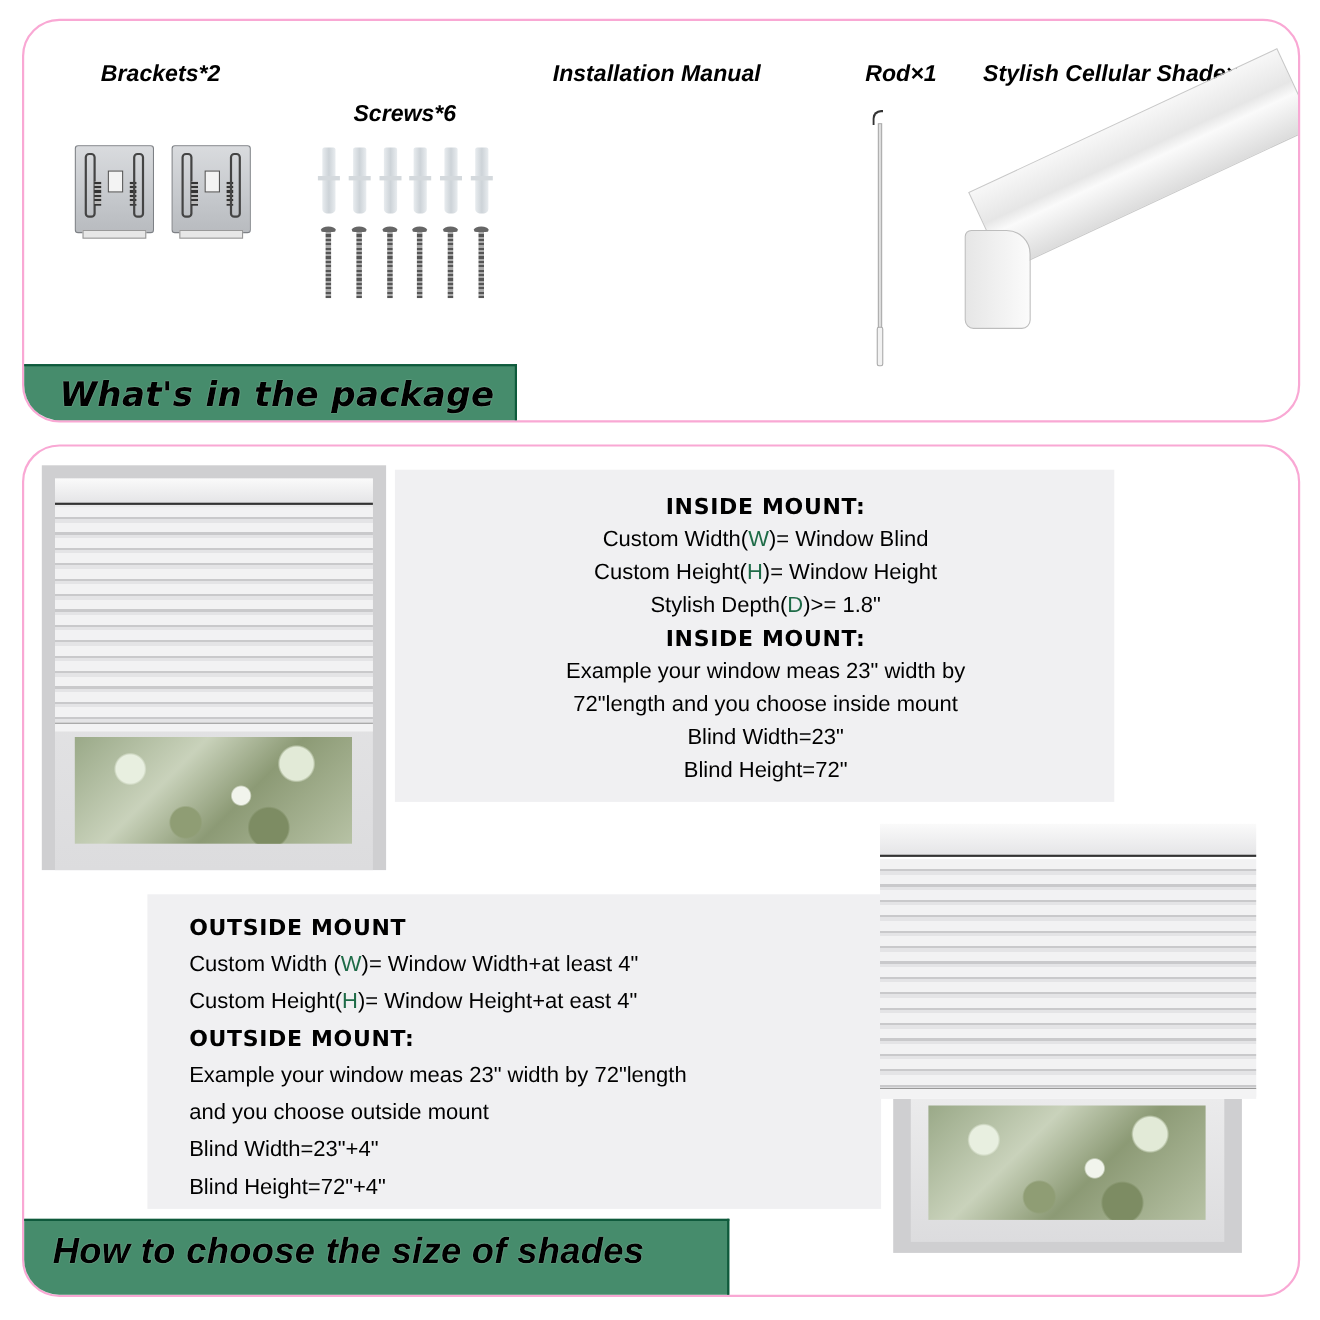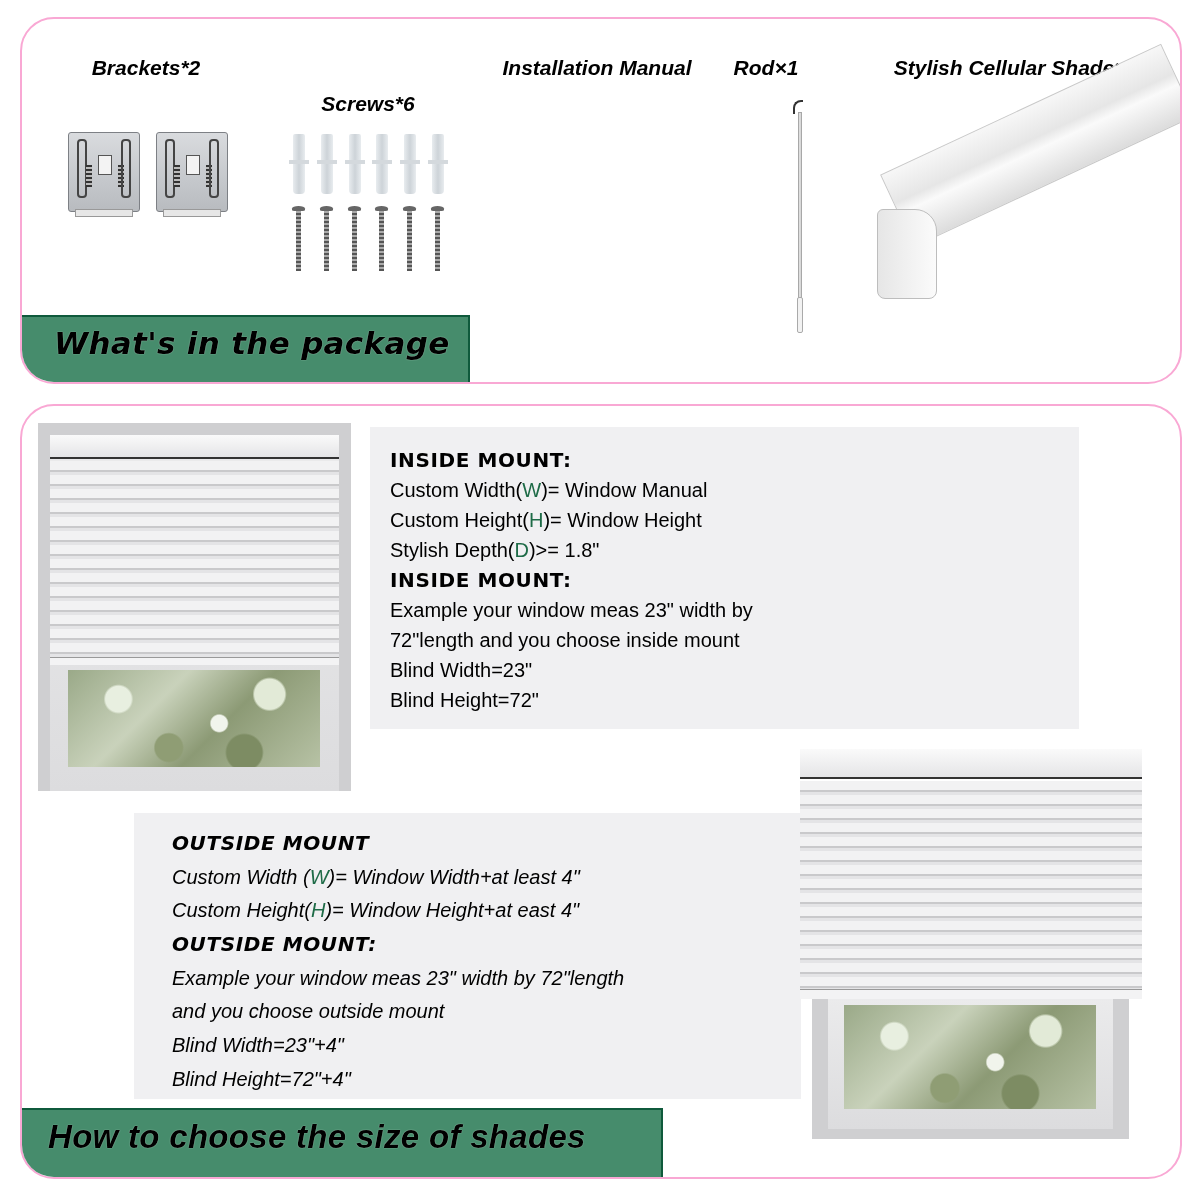--- a/index.html
+++ b/index.html
@@ -13,21 +13,21 @@
   #panel-package { top: 17px; height: 367px; }
   #panel-size { top: 404px; height: 775px; }
 
   .banner {
     position: absolute; left: -2px; background: #468c6c;
     border-top: 2px solid #0f5a3c; border-right: 2px solid #0f5a3c;
     font-style: italic; font-weight: bold; color: #000;
     text-shadow: 0 0 1px #d9efe3;
     letter-spacing: 0.3px; white-space: nowrap;
   }
-  #banner-package { bottom: -2px; width: 450px; height: 69px; font-size: 31px; padding: 8px 0 4px 34px;
+  #banner-package { bottom: -2px; width: 450px; height: 53px; font-size: 31px; padding: 8px 0 4px 34px;
     font-family: "DejaVu Sans", sans-serif; }
   #banner-size { bottom: -2px; width: 643px; height: 71px; font-size: 33px; padding: 8px 0 0 28px; }
 
   .item-label {
     position: absolute; top: 37px; font-style: italic; font-weight: bold;
     font-size: 21px; white-space: nowrap; transform: translateX(-50%);
   }
 
   
   .bracket { position: absolute; top: 113px; width: 72px; height: 80px;
@@ -110,37 +110,37 @@
   #win-outside .frame { left:12px; top:250px; width:317px; height:140px; background:#cfcfd1; }
   #win-outside .frame-inner { position:absolute; left:28px; top:250px; width:285px; height:130px;
     background: linear-gradient(180deg,#ebebec,#dcdcde); }
   #win-outside .glass { left:44px; top:256px; width:252px; height:104px; }
   #win-outside .headrail { left:0; top:0; width:342px; height:30px; }
   #win-outside .shade { left:0; top:32px; width:342px; height:216px; }
   #win-outside .bottom-rail { left:0; top:240px; width:342px; height:10px; }
 
   
   .info-box { position:absolute; background:#f0f0f2; }
-  #info-inside { left:370px; top:427px; width:709px; height:302px; padding:18px 0 0 20px; }
+  #info-inside { left:359px; top:427px; width:654px; height:302px; padding:18px 0 0 20px;text-align:center; }
   #info-outside { left:134px; top:813px; width:667px; height:286px; padding:14px 0 0 38px; }
 
   .line { font-size:20px; white-space:nowrap; }
   #info-inside .line { height:30px; line-height:30px; }
-  #info-outside .line { height:33.7px; line-height:33.7px;font-style:italic; }
+  #info-outside .line { height:33.7px; line-height:33.7px; }
   .heading { font-family:"DejaVu Sans", sans-serif; font-weight:bold; font-size:20px; letter-spacing:0.6px; }
   .green { color:#1e6b47; }
 </style>
 </head>
 <body>
 
 <div class="panel" id="panel-package">
   <div class="item-label" style="left:124px;">Brackets*2</div>
   <div class="item-label" style="left:346px;margin-top:36px;">Screws*6</div>
   <div class="item-label" style="left:575px;text-align:center;">Installation Manual</div>
-  <div class="item-label" style="left:744px;text-align:right;">Rod×1</div>
+  <div class="item-label" style="left:797px;text-align:right;">Rod×1</div>
   <div class="item-label" style="left:994px;">Stylish Cellular Shade×1</div>
 
   <div class="bracket" style="left:46px;">
     <div class="slot"></div>
       <div class="spring" style="left:17px;"></div>
       <div class="spring" style="left:49px;"></div>
       <div class="base"></div>
   </div>
   <div class="bracket" style="left:134px;">
     <div class="slot"></div>
@@ -186,21 +186,21 @@
 <div class="window" id="win-inside">
   <div class="frame"></div>
   <div class="glass"></div>
   <div class="headrail"></div>
   <div class="shade"></div>
   <div class="bottom-rail"></div>
 </div>
 
 <div class="info-box" id="info-inside">
   <div class="line heading">INSIDE MOUNT:</div>
-  <div class="line"><span>Custom Width(</span><span class="green">W</span><span>)= Window Manual</span></div>
+  <div class="line"><span>Custom Width(</span><span class="green">W</span><span>)= Window Blind</span></div>
   <div class="line"><span>Custom Height(</span><span class="green">H</span><span>)= Window Height</span></div>
   <div class="line"><span>Stylish Depth(</span><span class="green">D</span><span>)&gt;= 1.8"</span></div>
   <div class="line heading">INSIDE MOUNT:</div>
   <div class="line">Example your window meas 23" width by</div>
   <div class="line">72"length and you choose inside mount</div>
   <div class="line">Blind Width=23"</div>
   <div class="line">Blind Height=72"</div>
 </div>
 
 <div class="info-box" id="info-outside">

